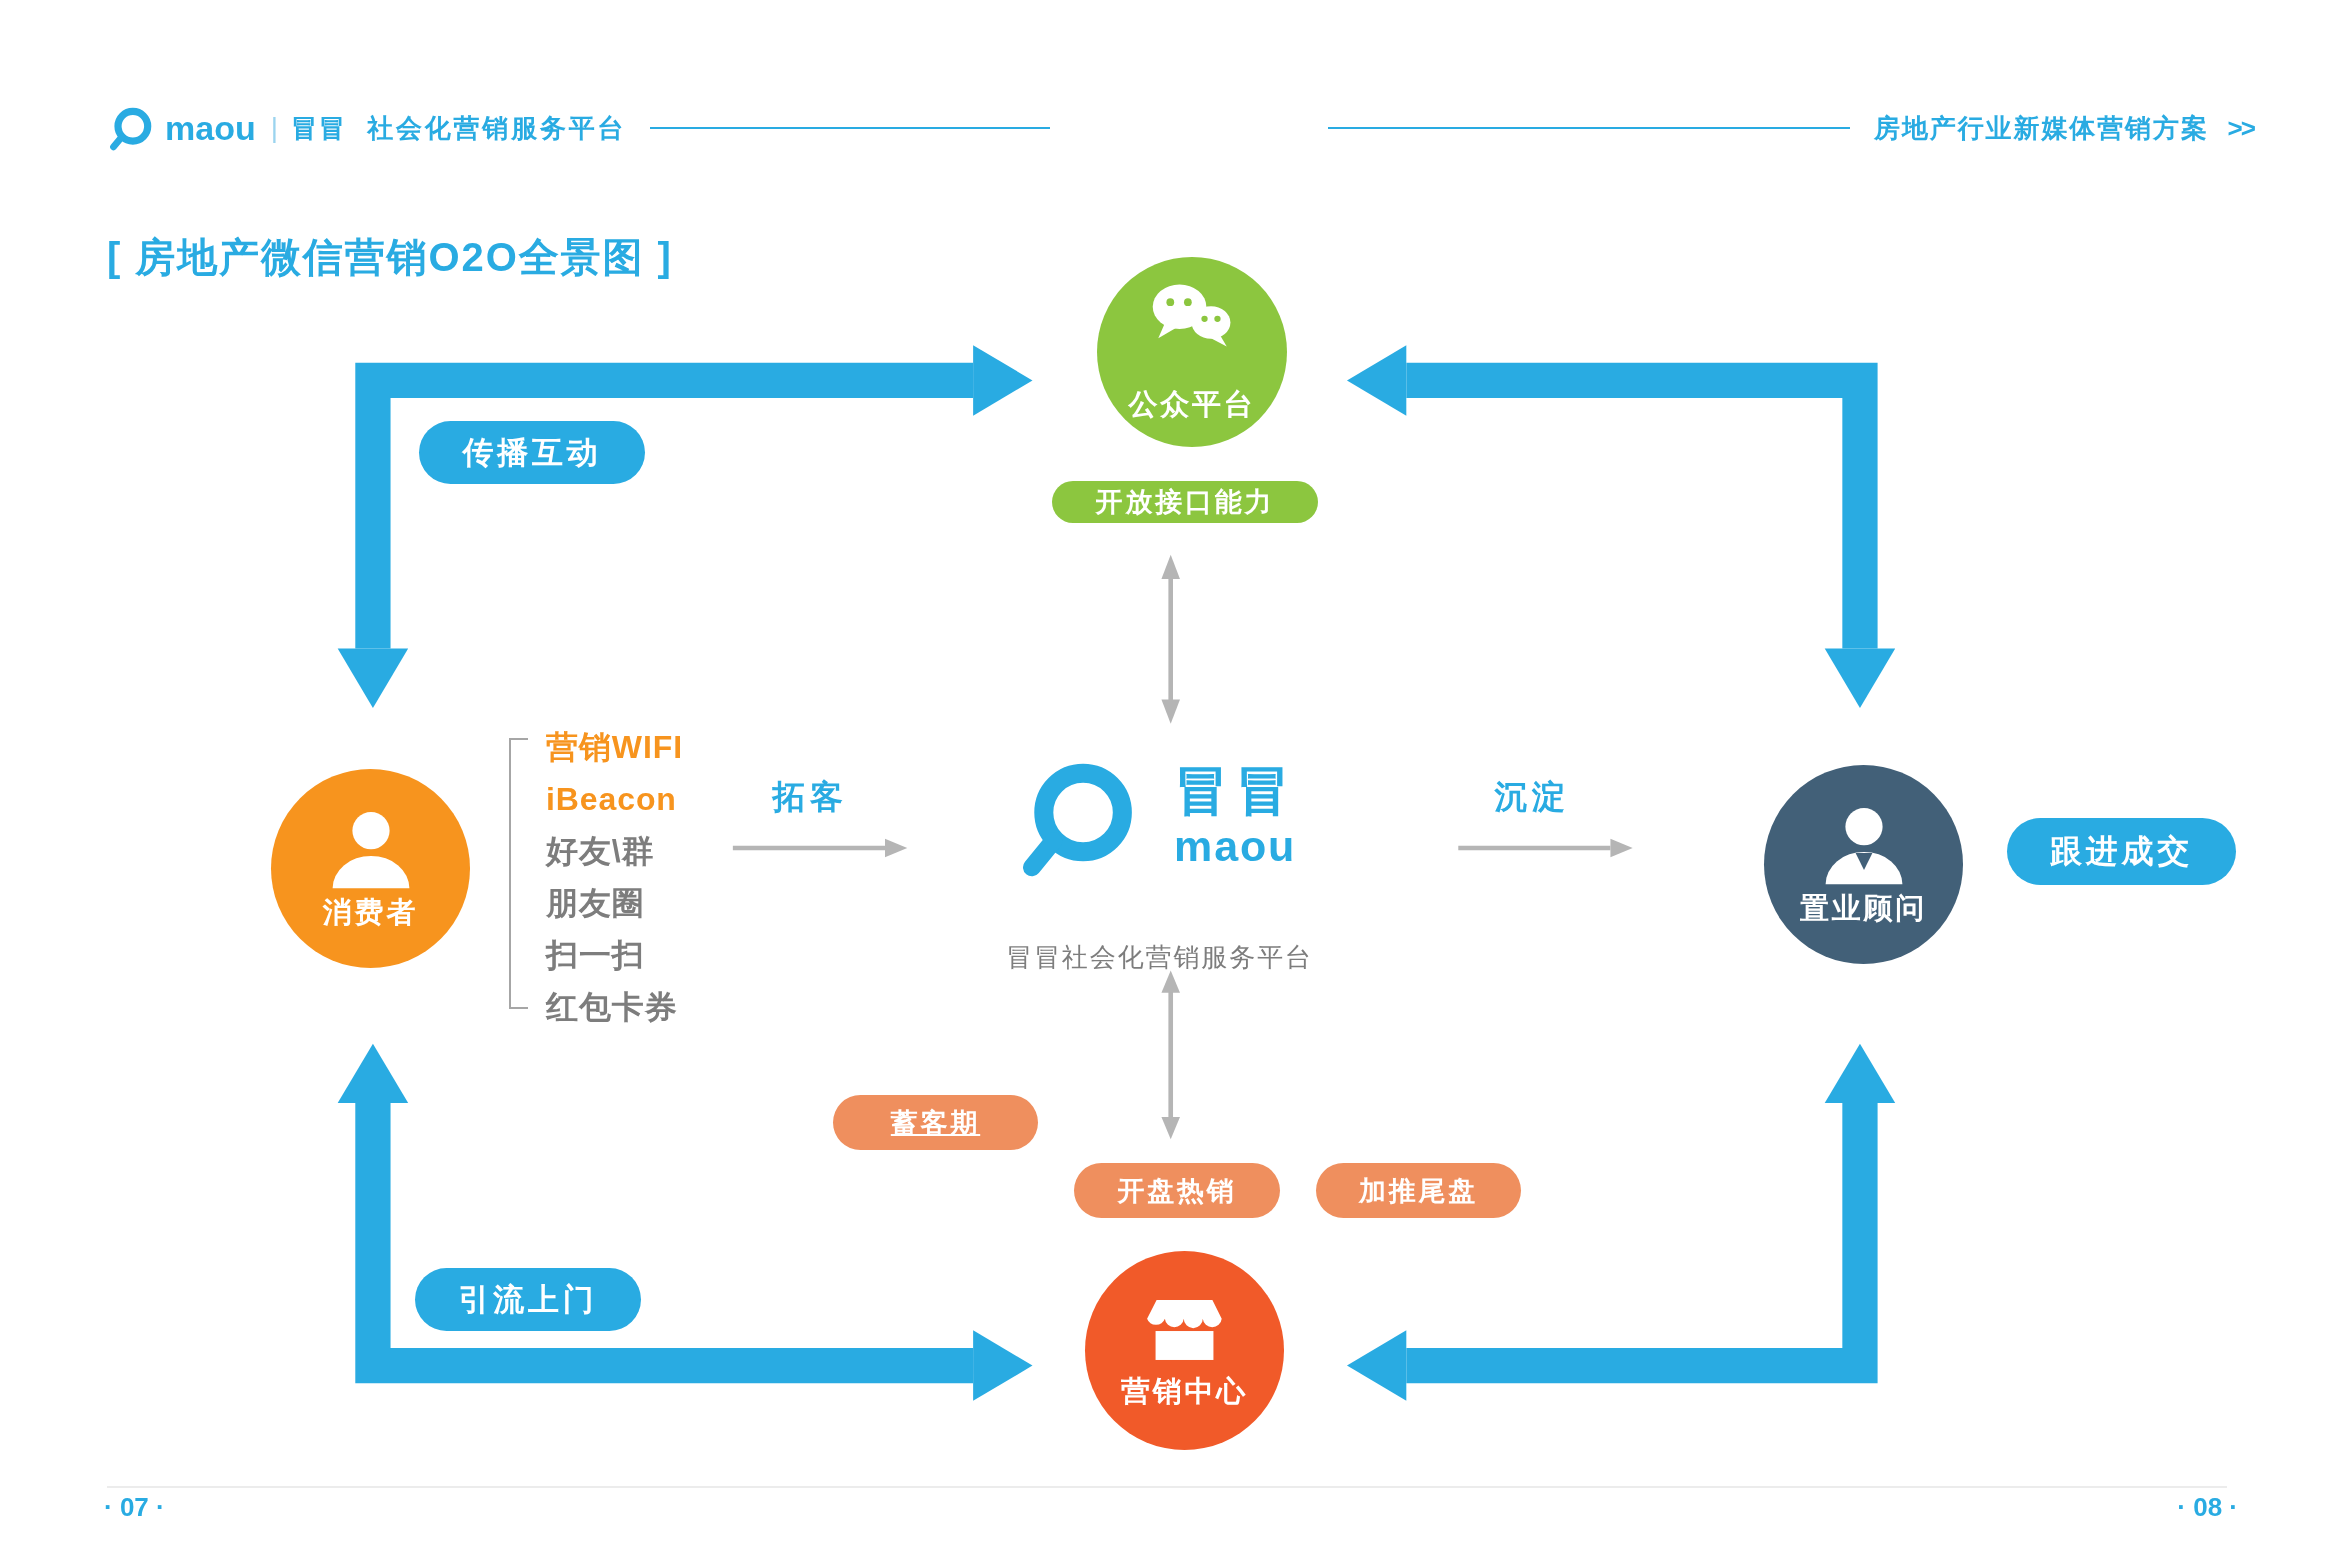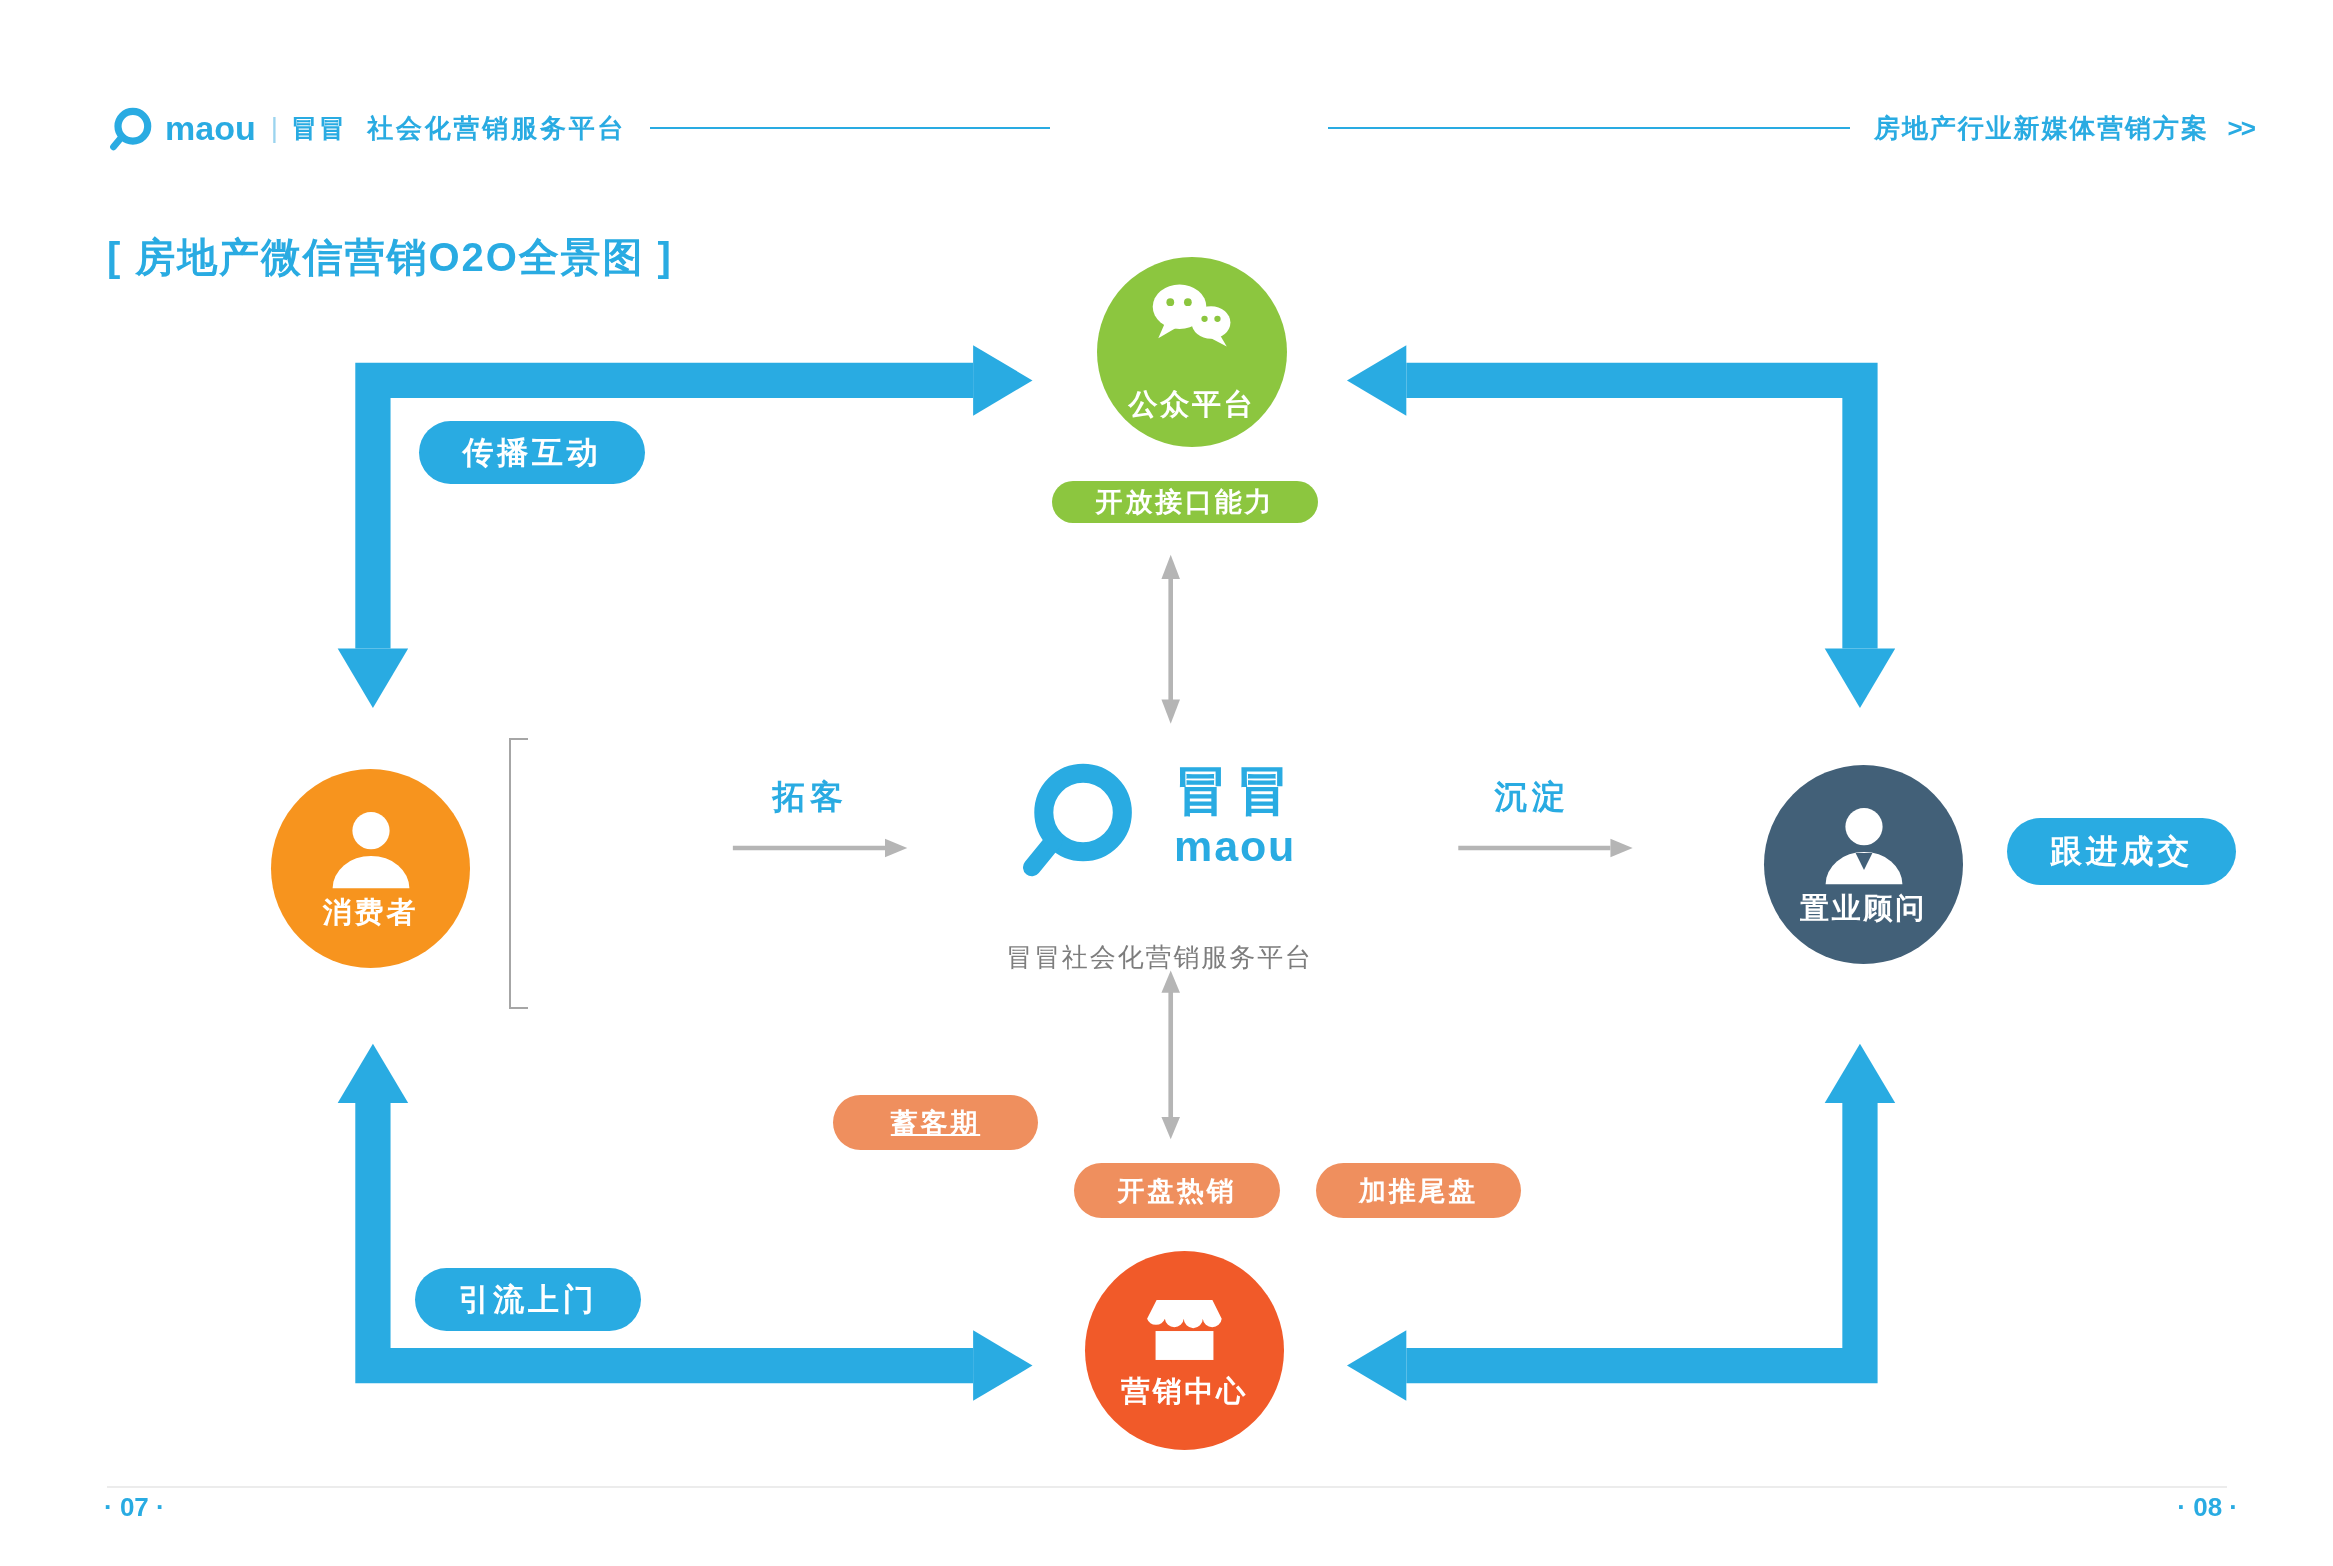--- a/index.html
+++ b/index.html
@@ -192,20 +192,28 @@
     <circle class="q-ring" cx="53" cy="45" r="33" stroke-width="16"></circle>
     <path d="M28 69 L10 91" class="q-ring" stroke-width="15" stroke-linecap="round"></path>
   </svg>
   <div class="brand-col">
     <span class="brand-cn">冒冒</span>
     <span class="brand-en">maou</span>
   </div>
   <div class="center-caption">冒冒社会化营销服务平台</div>
 
   <div class="channel-bracket"></div>
+  <div class="channels">
+    <div class="channel-item hl">营销WIFI</div>
+    <div class="channel-item hl">iBeacon</div>
+    <div class="channel-item">好友\群</div>
+    <div class="channel-item">朋友圈</div>
+    <div class="channel-item">扫一扫</div>
+    <div class="channel-item">红包卡券</div>
+  </div>
 
   <div class="flow-label" style="left:736px; top:775px;">拓客</div>
   <div class="flow-label" style="left:1458px; top:775px;">沉淀</div>
 
   <div class="pill green-pill" style="left:1052px; top:481px; width:266px; height:42px;">开放接口能力</div>
 
   <div class="pill blue-pill" style="left:419px; top:421px; width:226px; height:63px;">传播互动</div>
 
   <div class="pill blue-pill" style="left:415px; top:1268px; width:226px; height:63px;">引流上门</div>
 

